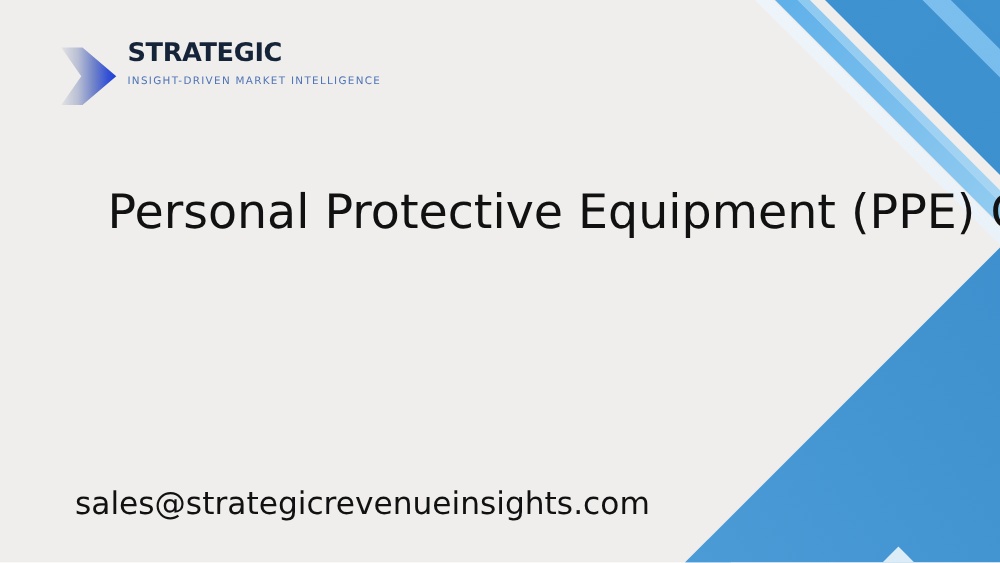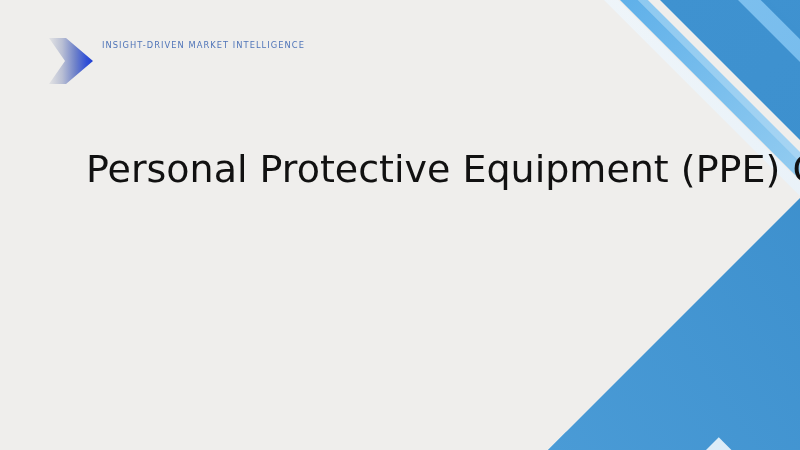--- a/index.html
+++ b/index.html
@@ -181,20 +181,22 @@
           <stop offset="0%" stop-color="#e3e3e4"></stop>
           <stop offset="30%" stop-color="#b9bfd4"></stop>
           <stop offset="60%" stop-color="#6f82c9"></stop>
           <stop offset="85%" stop-color="#3351d6"></stop>
           <stop offset="100%" stop-color="#1f3fd4"></stop>
         </linearGradient>
       </defs>
       <path d="M1,2 L18,2 L45,25 L18,48 L1,48 L17,25 Z" fill="url(#chevGrad)"></path>
     </svg>
     <div class="logo-text">
+      <div class="logo-word">STRATEGIC</div>
       <div class="logo-tag">INSIGHT-DRIVEN MARKET INTELLIGENCE</div>
     </div>
   </div>
 
   <div class="headline">Personal Protective Equipment (PPE) Glove</div>
 
+  <div class="email">sales@strategicrevenueinsights.com</div>
 
 </div>
 
 </body></html>

